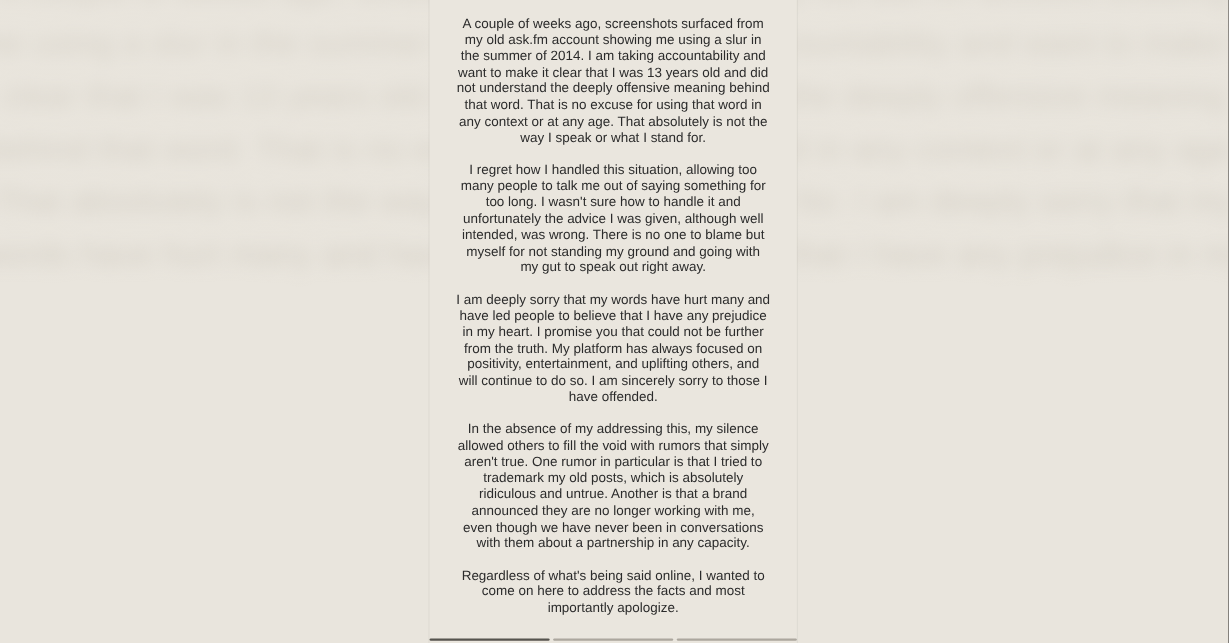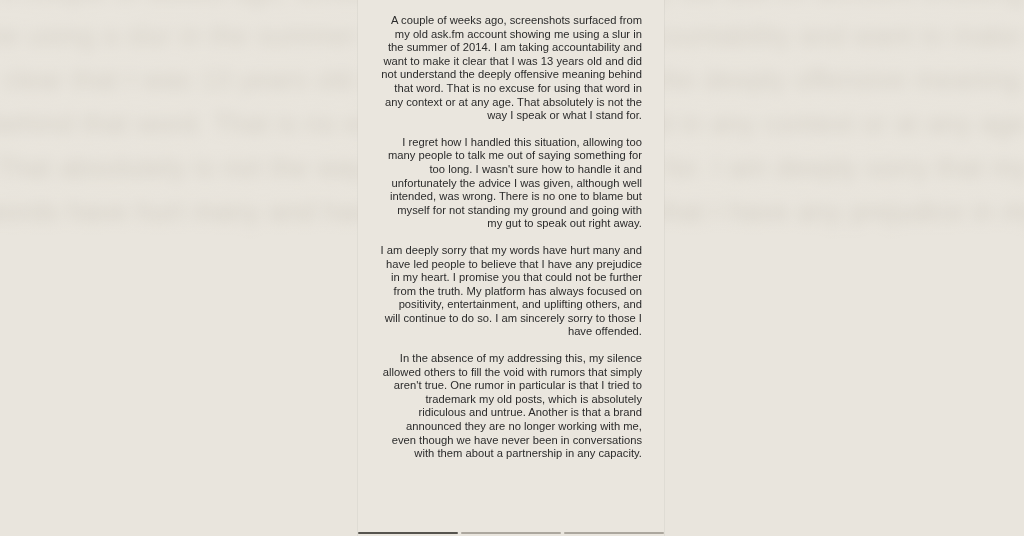--- a/index.html
+++ b/index.html
@@ -61,21 +61,21 @@
   }
   .story-inner {
     padding: 14px 22px 0 22px;
     box-sizing: border-box;
     height: 100%;
   }
   .para {
     color: #2b2b2b;
     font-size: 11.2px;
     line-height: 13.6px;
-    text-align: right;
+    text-align: center;
     margin: 0 0 13px 0;
     letter-spacing: 0.02px;
   }
   .para:last-child { margin-bottom: 0; }
   
   .edge-left, .edge-right {
     position: absolute;
     top: 0;
     width: 358px;
     height: 536px;
@@ -112,20 +112,21 @@
 
   <div class="edge-left"></div>
   <div class="edge-right"></div>
 
   <div class="story-card">
     <div class="story-inner">
       <p class="para">A couple of weeks ago, screenshots surfaced from my old ask.fm account showing me using a slur in the summer of 2014. I am taking accountability and want to make it clear that I was 13 years old and did not understand the deeply offensive meaning behind that word. That is no excuse for using that word in any context or at any age. That absolutely is not the way I speak or what I stand for.</p>
       <p class="para">I regret how I handled this situation, allowing too many people to talk me out of saying something for too long. I wasn't sure how to handle it and unfortunately the advice I was given, although well intended, was wrong. There is no one to blame but myself for not standing my ground and going with my gut to speak out right away.</p>
       <p class="para">I am deeply sorry that my words have hurt many and have led people to believe that I have any prejudice in my heart. I promise you that could not be further from the truth. My platform has always focused on positivity, entertainment, and uplifting others, and will continue to do so. I am sincerely sorry to those I have offended.</p>
       <p class="para">In the absence of my addressing this, my silence allowed others to fill the void with rumors that simply aren't true. One rumor in particular is that I tried to trademark my old posts, which is absolutely ridiculous and untrue. Another is that a brand announced they are no longer working with me, even though we have never been in conversations with them about a partnership in any capacity.</p>
+      <p class="para">Regardless of what's being said online, I wanted to come on here to address the facts and most importantly apologize.</p>
     </div>
   </div>
 
   <div class="progress-row">
     <div class="progress-seg active"></div>
     <div class="progress-seg"></div>
     <div class="progress-seg"></div>
   </div>
 
 </div>

